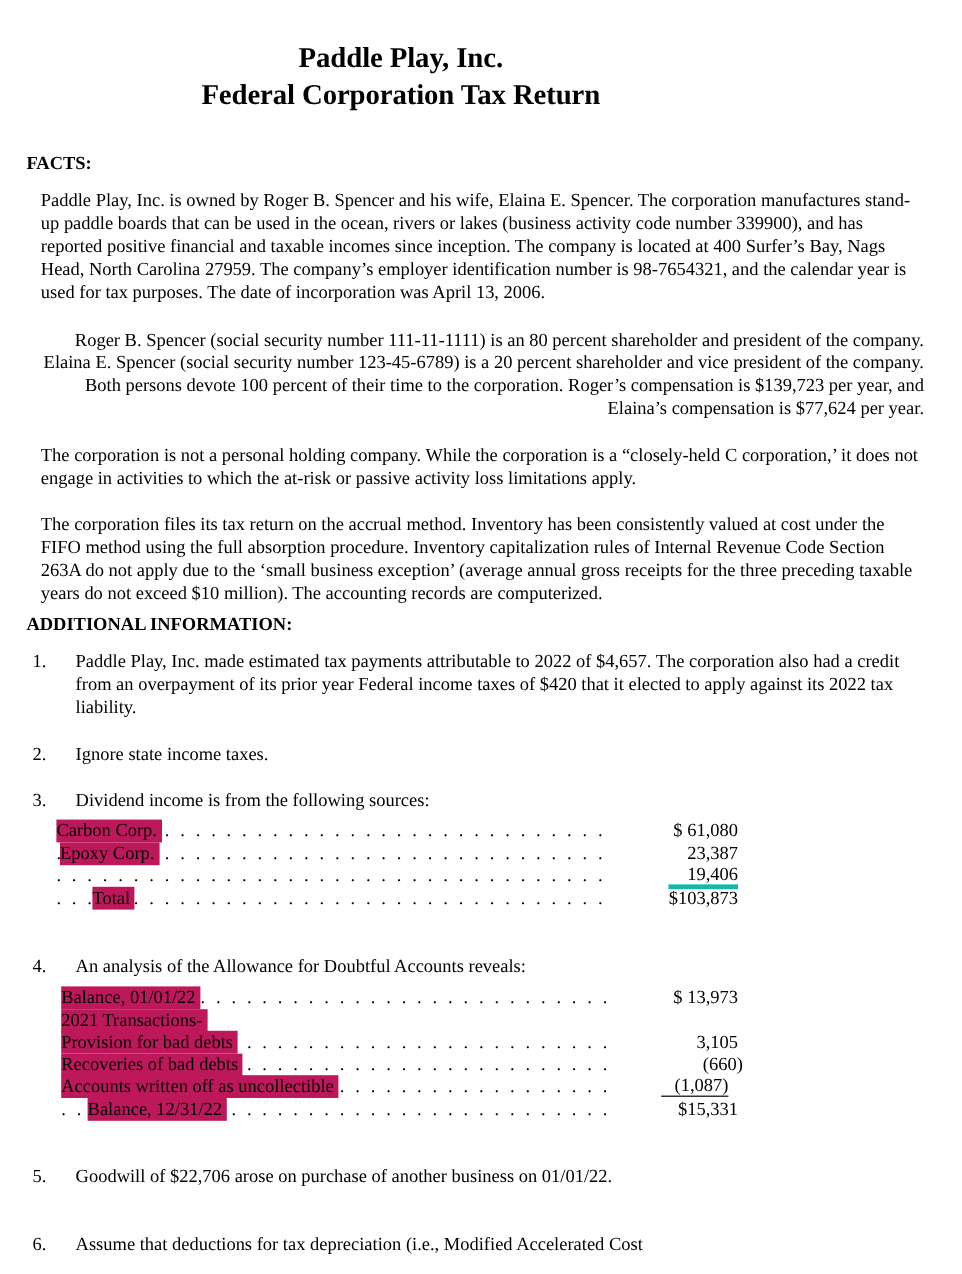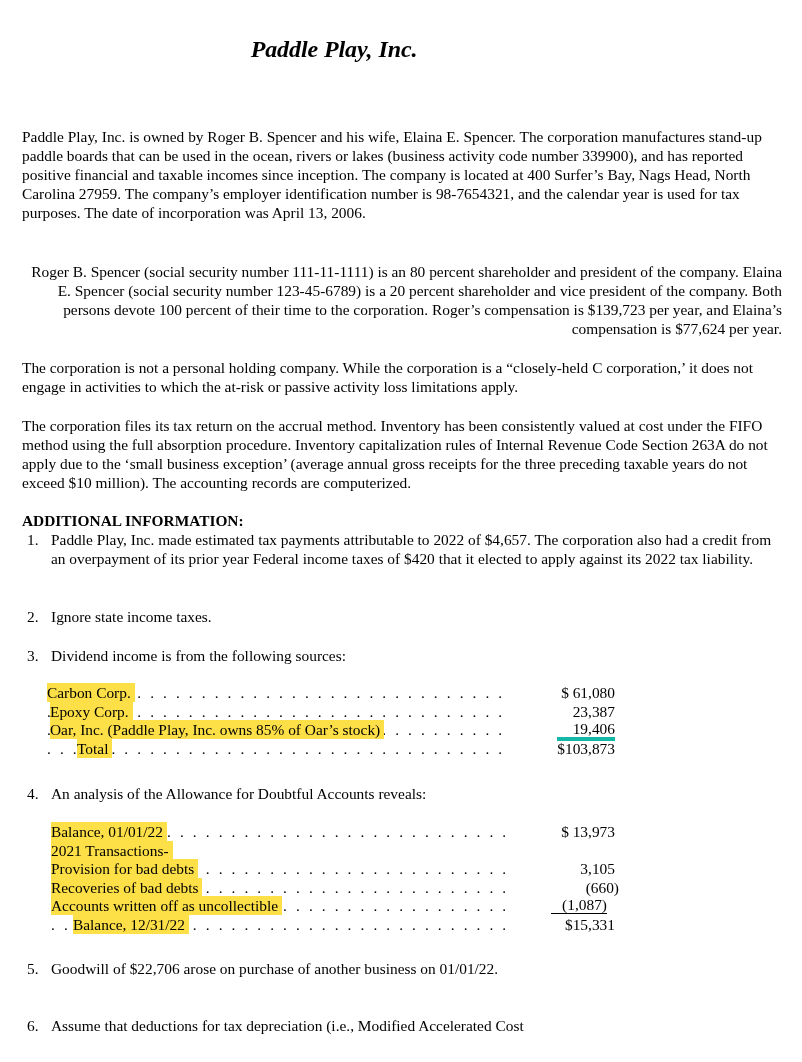--- a/index.html
+++ b/index.html
@@ -1,43 +1,45 @@
 <!DOCTYPE html>
 <html><head>
   <meta charset="utf-8">
   <style>
     html, body { margin: 0; padding: 0; background: #ffffff; }
     body {
       width: 802px; height: 1062px; overflow: hidden; position: relative;
       font-family: "Liberation Serif", "DejaVu Serif", serif;
       color: #000000; font-size: 15.4px; line-height: 19px;
     }
-    .title-block { position: absolute; top: 34px; left: 0; width: 668px; text-align: center; font-style: italic; }
+    .title-block { position: absolute; top: 34px; left: 0; width: 668px; text-align: center; }
     .title-line { font-weight: bold; font-size: 24px; line-height: 31px; letter-spacing: -0.1px; }
     .section { position: absolute; left: 22px; width: 760px; }
     .heading { font-weight: bold; }
-    p { margin: 0; }
+    p { margin: 12px; }
     .list { position: absolute; left: 22px; width: 760px; }
     .item { position: relative; padding-left: 29px; }
     .item .num { position: absolute; left: 5px; top: 0; }
     .table { position: absolute; left: 47px; width: 580px; }
     .row { position: relative; height: 18.5px; white-space: nowrap; }
-    .row .label { position: absolute; left: 0; top: 0; background: #fde047; padding-right: 4px; z-index: 2; }
+    .row .label { position: absolute; left: 0; top: 0; background: #be185d; padding-right: 4px; z-index: 2; }
     .row .leader { position: absolute; left: 0; top: 0; width: 460px; overflow: hidden; white-space: nowrap; letter-spacing: 2.6px; z-index: 1; }
     .row .amount { position: absolute; right: 12px; top: 0; text-align: right; }
     .u2 { text-decoration-style: double; }
   </style>
 </head>
 <body>
 
 <div class="title-block">
   <div class="title-line">Paddle Play, Inc.</div>
+  <div class="title-line">Federal Corporation Tax Return</div>
 </div>
 
 <div class="section" style="top:127px;">
+  <div class="heading">FACTS:</div>
   <p>Paddle Play, Inc. is owned by Roger B. Spencer and his wife, Elaina E. Spencer.  The corporation manufactures stand-up paddle boards that can be used in the ocean, rivers or lakes (business activity code number 339900), and has reported positive financial and taxable incomes since inception.  The company is located at 400 Surfer’s Bay, Nags Head, North Carolina 27959.  The company’s employer identification number is 98-7654321, and the calendar year is used for tax purposes.  The date of incorporation was April 13, 2006.</p>
 </div>
 
 <div class="section" style="top:262px;text-align:right;">
   <p>Roger B. Spencer (social security number 111-11-1111) is an 80 percent shareholder and president of the company.  Elaina E. Spencer (social security number 123-45-6789) is a 20 percent shareholder and vice president of the company.  Both persons devote 100 percent of their time to the corporation.  Roger’s compensation is $139,723 per year, and Elaina’s compensation is $77,624 per year.</p>
 </div>
 
 <div class="section" style="top:358px;">
   <p>The corporation is not a personal holding company.  While the corporation is a “closely-held C corporation,’ it does not engage in activities to which the at-risk or passive activity loss limitations apply.</p>
 </div>
@@ -77,21 +79,20 @@
     <span class="label">Carbon Corp.</span>
     <span class="amount">$ 61,080</span>
   </div>
   <div class="row">
     <span class="leader">. . . . . . . . . . . . . . . . . . . . . . . . . . . . . . . . . . . . . . . . . . . . . . . . . . . . . . . . . . . . . . . . . . . . . . . . . . . . . . . . . . . .</span>
     <span class="label" style="left:3px;">Epoxy Corp.</span>
     <span class="amount">23,387</span>
   </div>
   <div class="row">
     <span class="leader">. . . . . . . . . . . . . . . . . . . . . . . . . . . . . . . . . . . . . . . . . . . . . . . . . . . . . . . . . . . . . . . . . . . . . . . . . . . . . . . . . . . .</span>
-    <span class="label" style="left:3px;">Oar, Inc. (Paddle Play, Inc. owns 85% of Oar’s stock)</span>
     <span class="amount" style="border-bottom:4px solid #14b8a6; width:58px; line-height:17px;">19,406</span>
   </div>
   <div class="row">
     <span class="leader">. . . . . . . . . . . . . . . . . . . . . . . . . . . . . . . . . . . . . . . . . . . . . . . . . . . . . . . . . . . . . . . . . . . . . . . . . . . . . . . . . . . .</span>
     <span class="label" style="left:30px;">Total</span>
     <span class="amount u2">$103,873</span>
   </div>
 </div>
 
 <div class="list" style="top:784px;">

